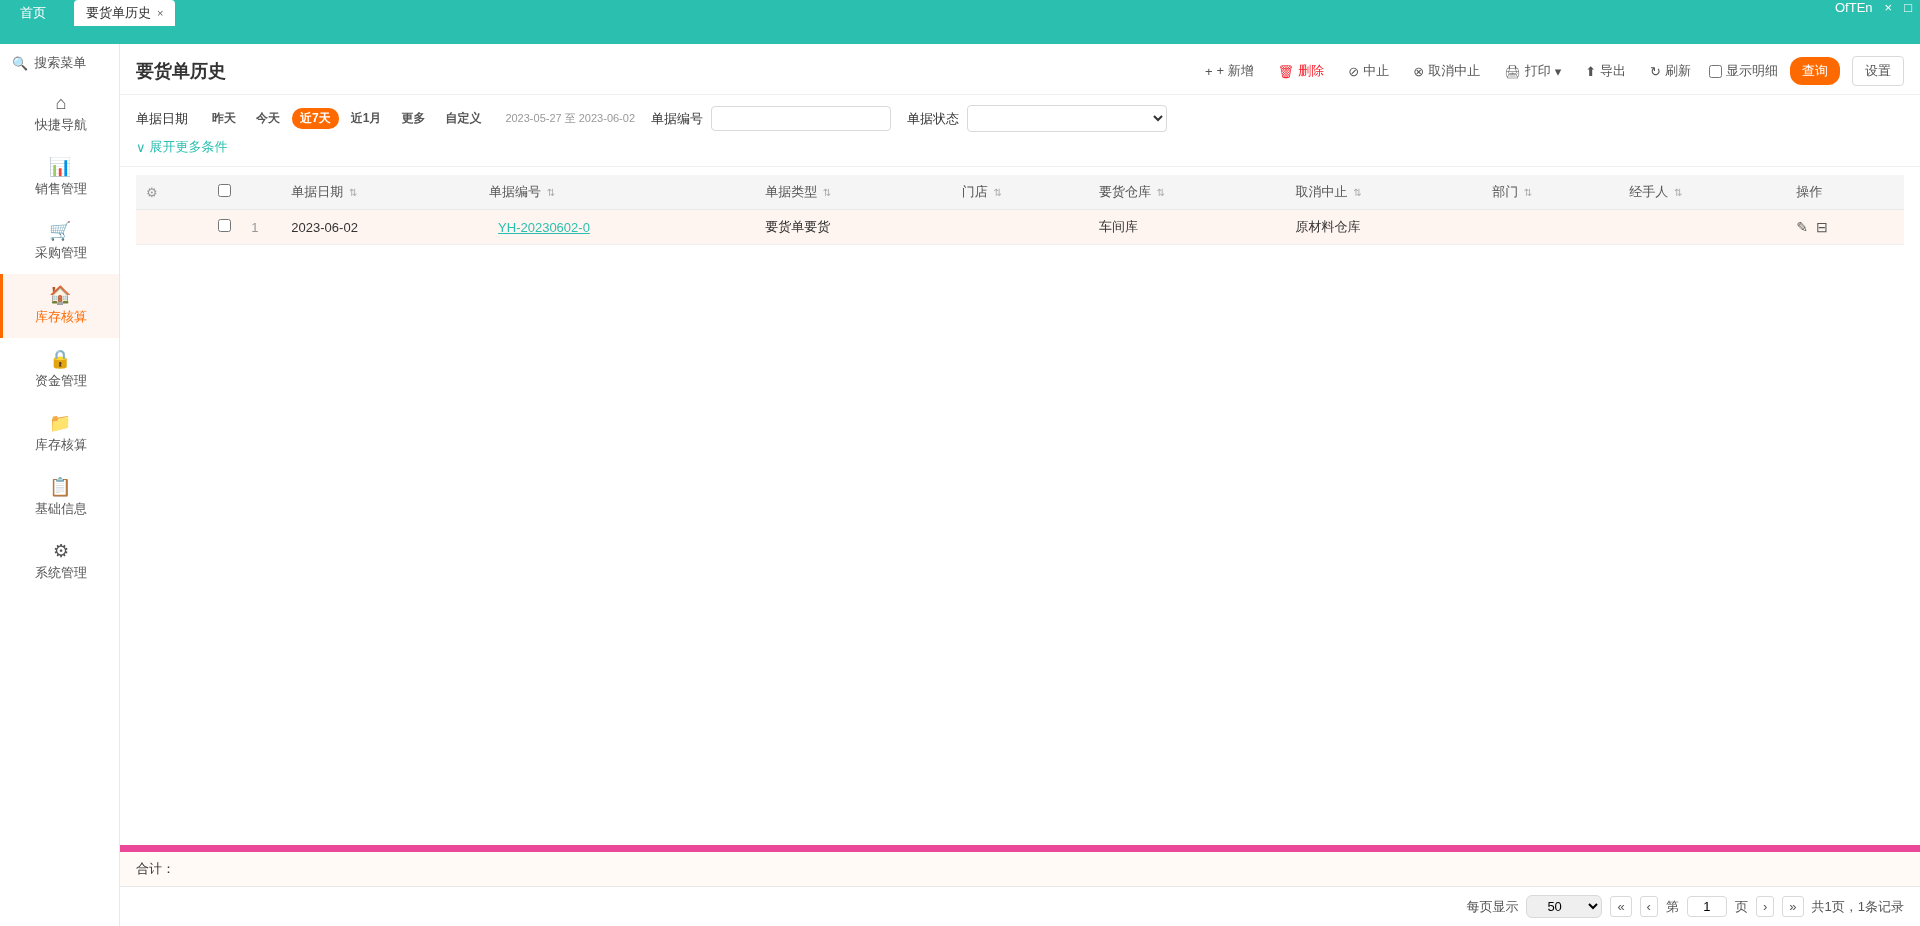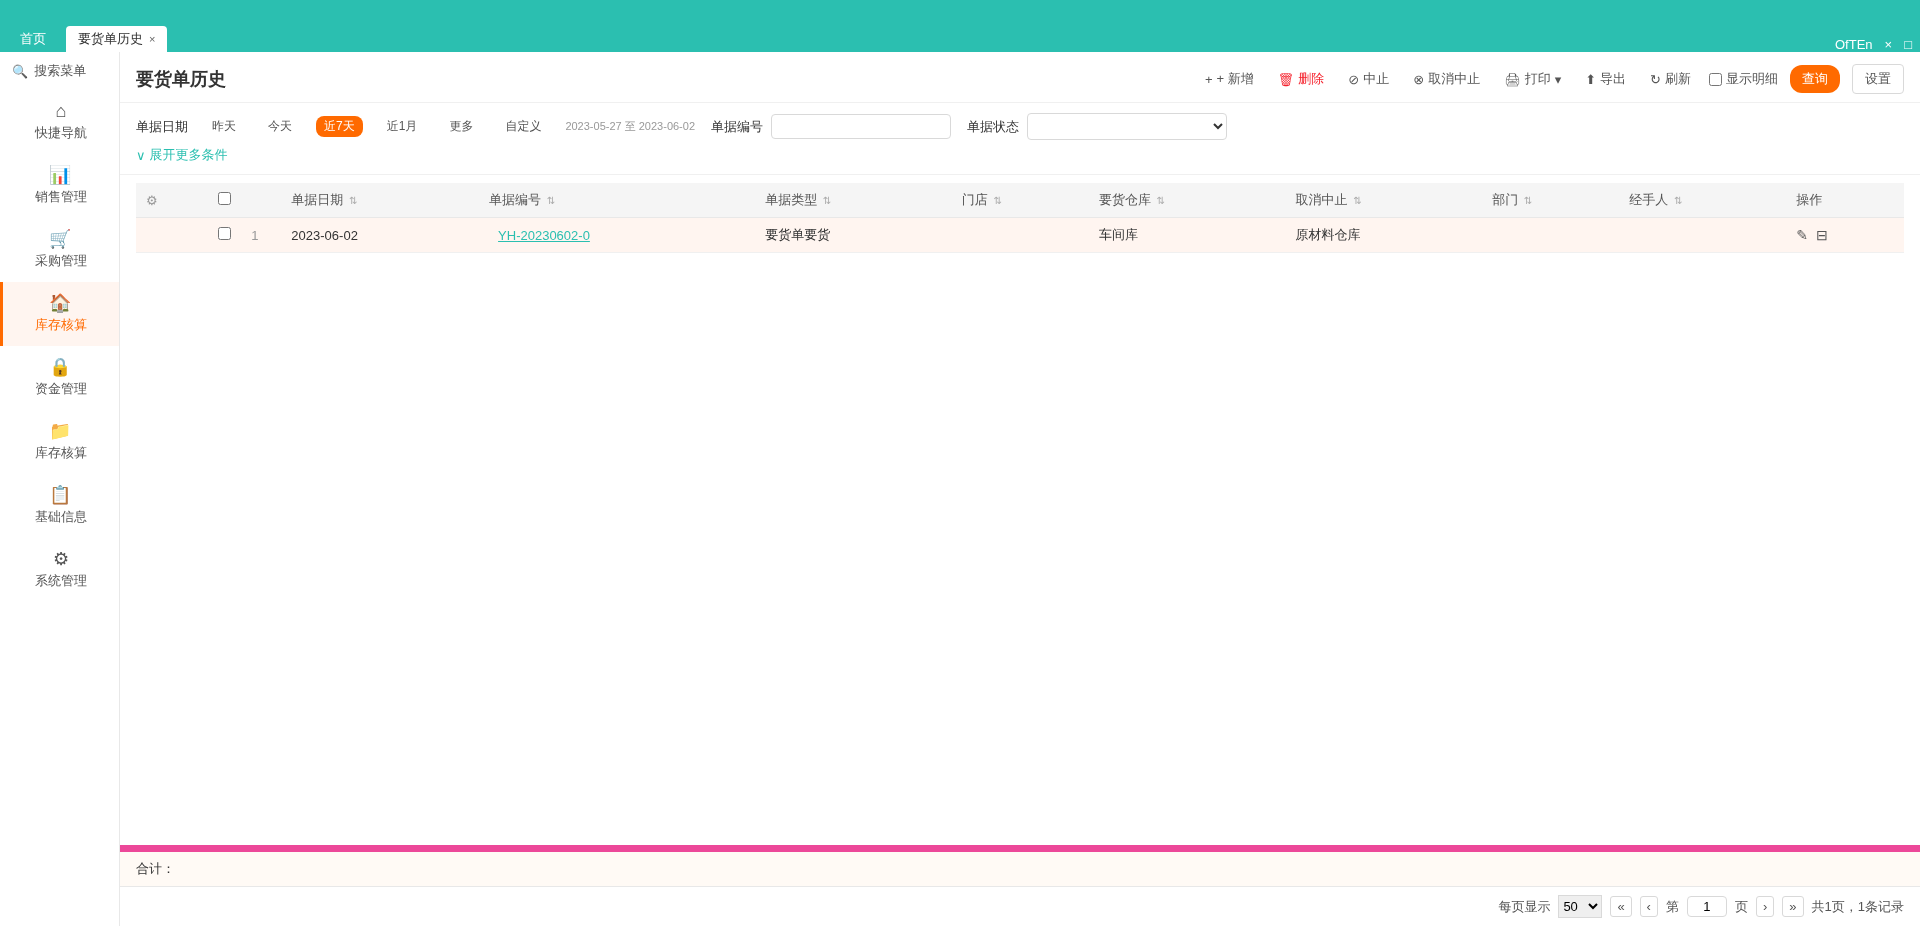--- a/index.html
+++ b/index.html
@@ -1,25 +1,25 @@
 <!DOCTYPE html>
 <html><head>
   <meta charset="utf-8">
   <style>
     * { box-sizing: border-box; margin: 0; padding: 0; font-family: 'Microsoft YaHei', Arial, sans-serif; font-size: 13px; }
     body { display: flex; flex-direction: column; height: 926px; overflow: hidden; background: #f5f5f5; }
 
     
     .top-bar {
       background: #2bbfb0;
-      height: 52px;
-      display: flex;
-      align-items: flex-end;
+      height: 44px;
+      display: flex;
+      align-items: flex-start;
       padding: 0 8px;
-      gap: 8px;
+      gap: 16px;
       flex-shrink: 0;
     }
     .tab-home {
       color: #fff;
       padding: 4px 12px;
       cursor: pointer;
       font-size: 13px;
     }
     .tab-active {
       background: #fff;
@@ -159,34 +159,34 @@
       gap: 16px;
       flex-wrap: wrap;
     }
     .filter-label {
       color: #333;
       font-size: 13px;
       white-space: nowrap;
     }
     .filter-date-btns {
       display: flex;
-      gap: 16px;
-      align-items: center;
+      gap: 4px;
+      align-items: center;
+      font-weight: bold;
     }
     .date-btn {
       padding: 2px 8px;
       border-radius: 10px;
       cursor: pointer;
       font-size: 12px;
       color: #555;
     }
     .date-btn.active {
       background: #ff6a00;
       color: #fff;
-      border-radius: 8px;
     }
     .filter-date-range {
       color: #999;
       font-size: 11px;
     }
     .filter-input-group {
       display: flex;
       align-items: center;
       gap: 8px;
     }
@@ -277,22 +277,22 @@
       align-items: center;
       justify-content: flex-end;
       gap: 8px;
       border-top: 1px solid #e8e8e8;
       background: #fff;
       flex-shrink: 0;
     }
     .pagination-label { color: #555; }
     .page-size-select {
       border: 1px solid #d9d9d9;
-      border-radius: 0;
-      padding: 2px 0;
+      border-radius: 6px;
+      padding: 2px 16px;
       font-size: 13px;
       outline: none;
     }
     .page-nav-btn {
       cursor: pointer;
       color: #555;
       padding: 2px 6px;
       border: 1px solid #d9d9d9;
       border-radius: 3px;
       background: #fff;

